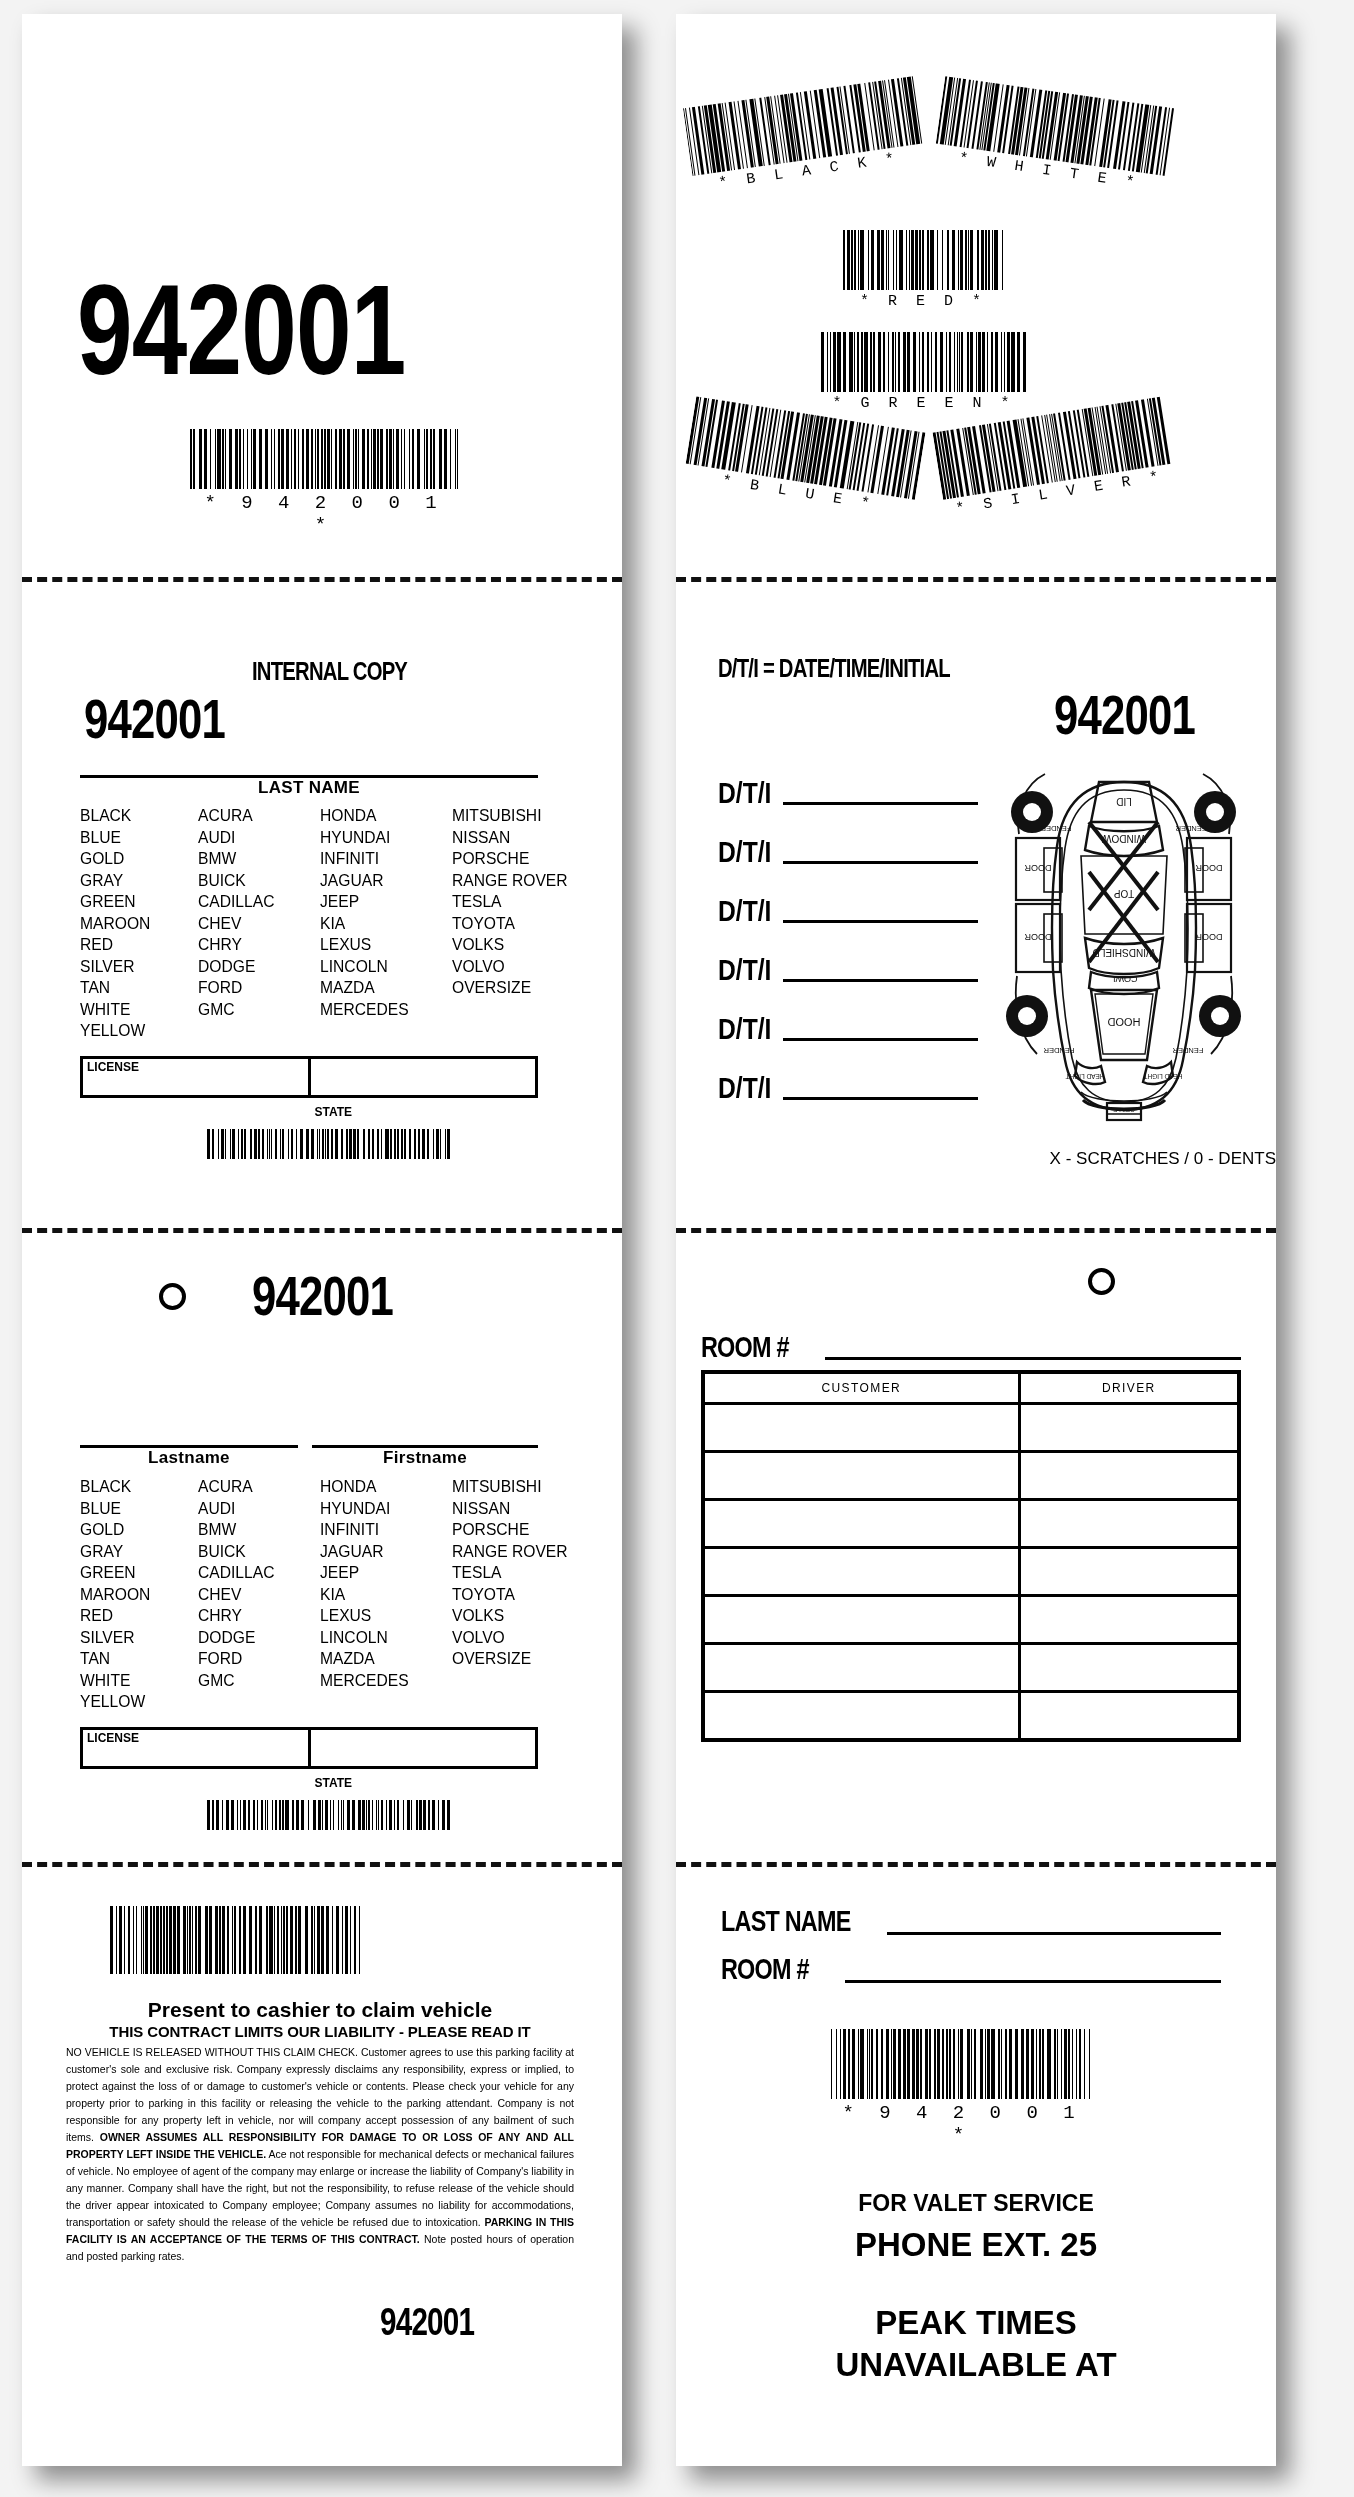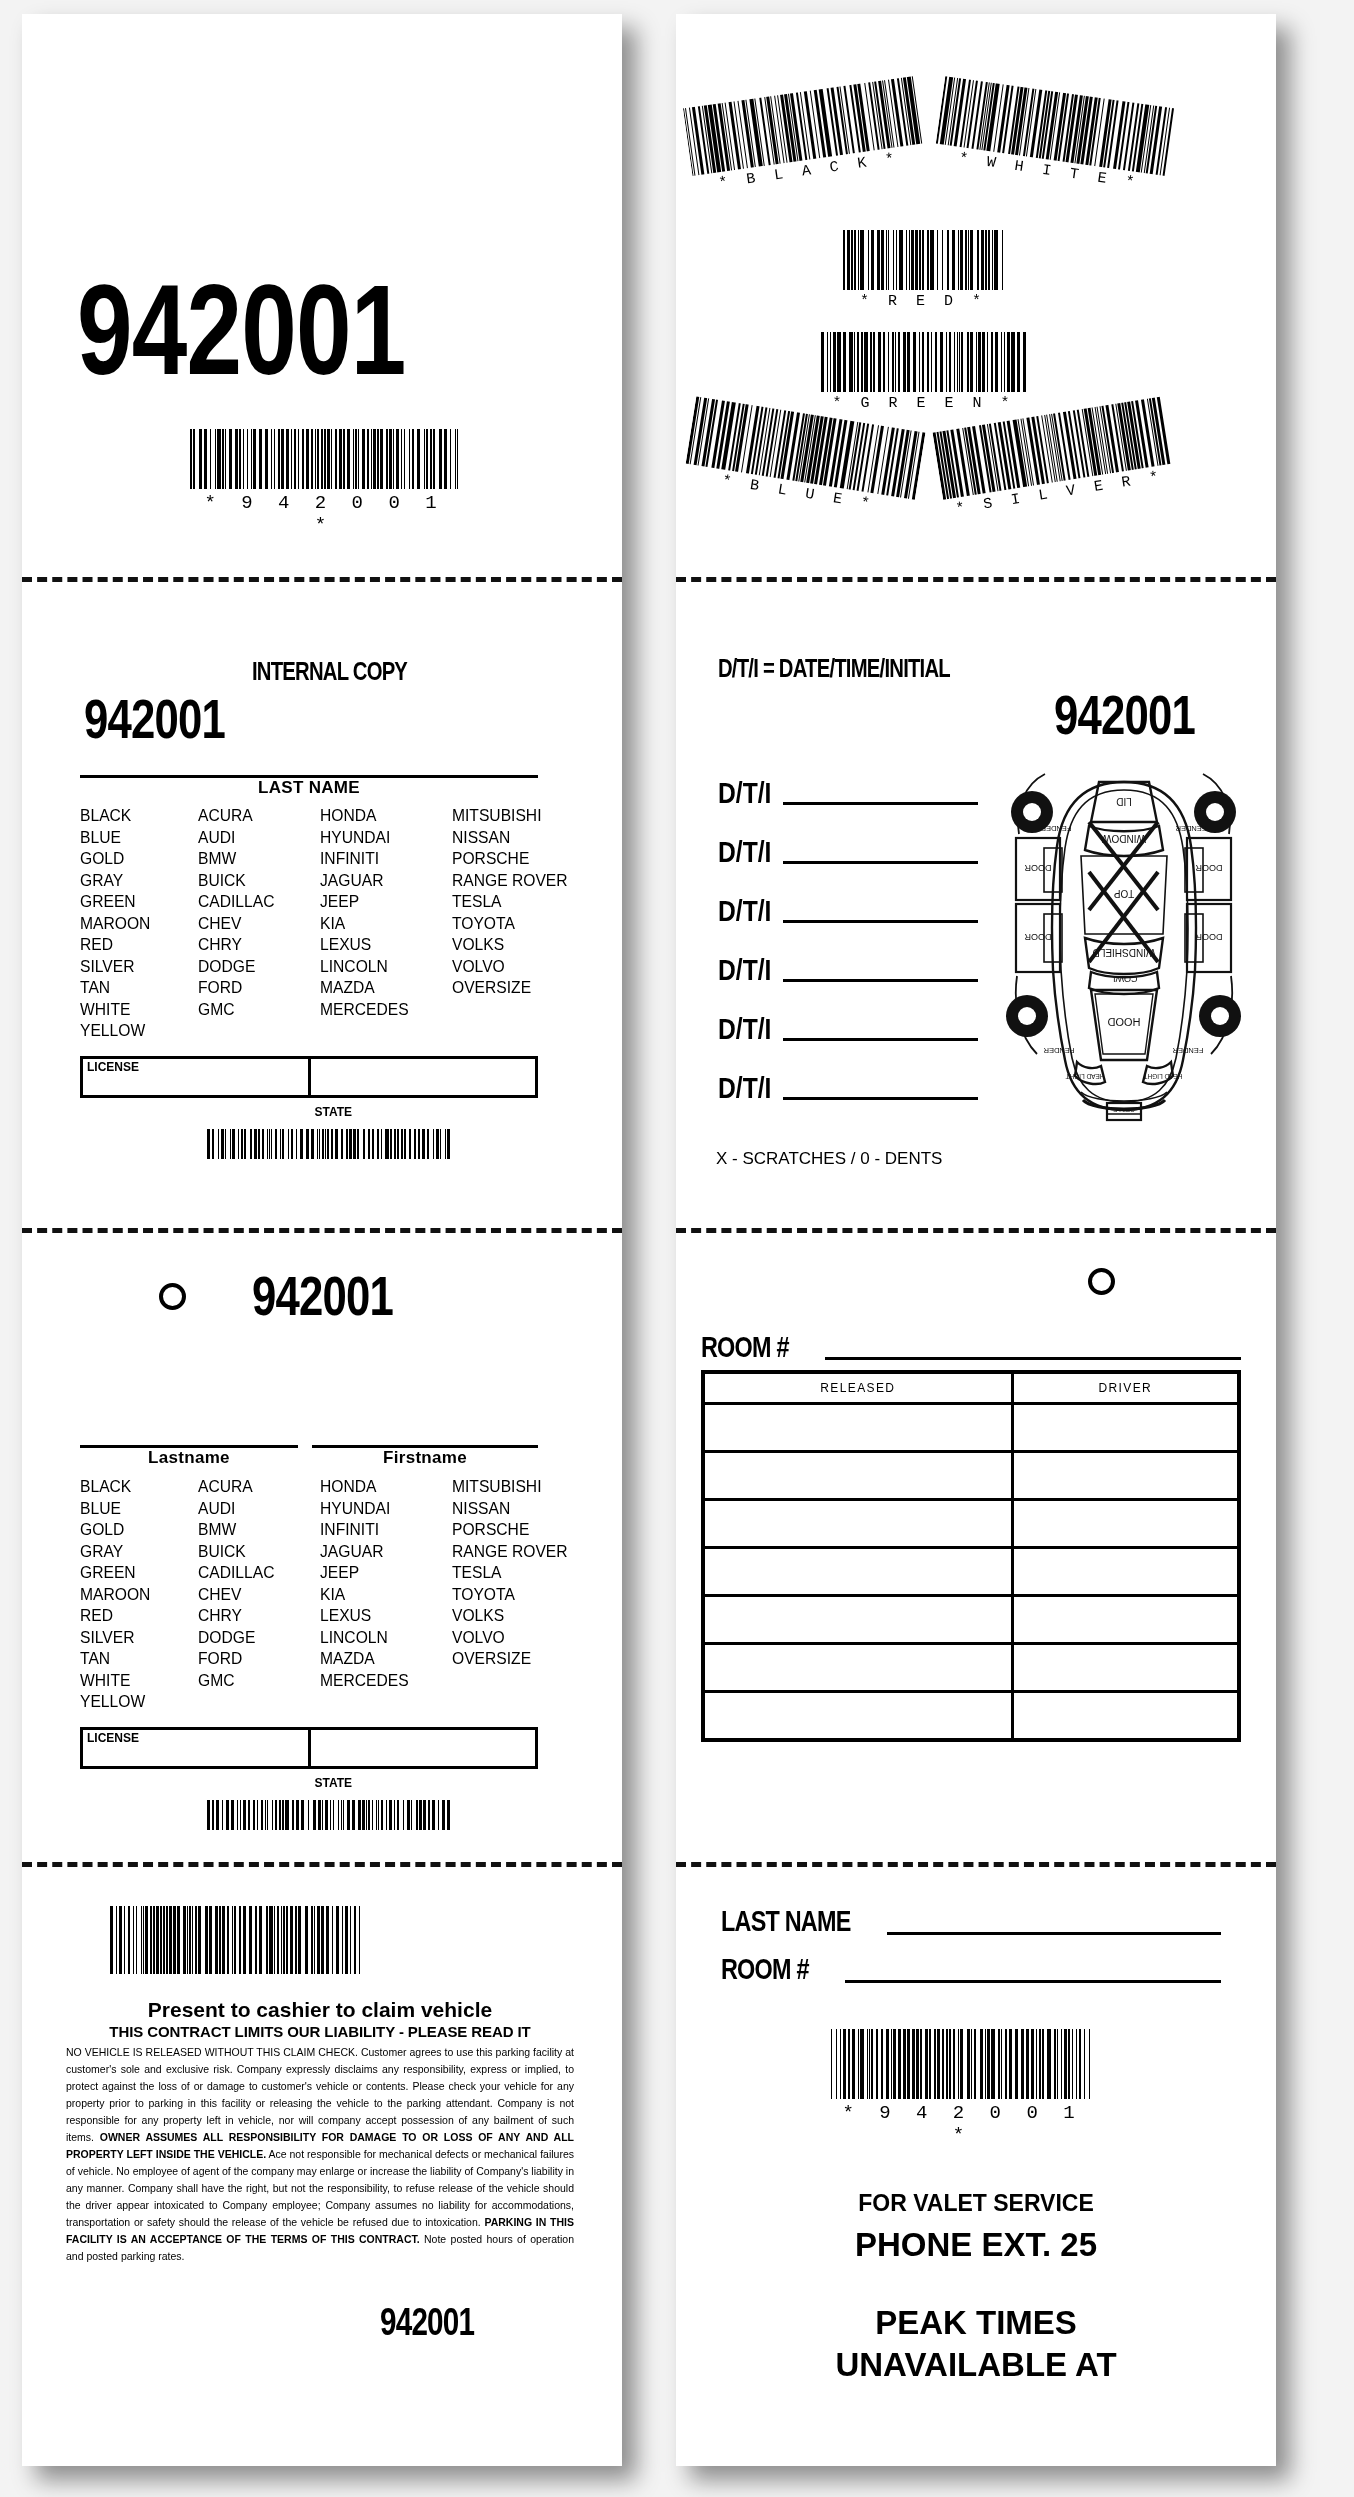--- a/index.html
+++ b/index.html
@@ -400,39 +400,39 @@
             <text x="192" y="74" font-size="7.5">FENDER</text>
             <text x="60" y="296" font-size="7.5">FENDER</text>
             <text x="195" y="296" font-size="7.5">FENDER</text>
             <text x="88" y="48" font-size="6.5">HEAD LIGHT</text>
             <text x="166" y="48" font-size="6.5">HEAD LIGHT</text>
             <text x="127" y="14" font-size="6">GRILLE</text>
           </g>
         </svg>
       </div>
 
-      <div style="position:absolute;left:0;right:0;top:570px;text-align:left;font-size:17px;color:#000;
-                  font-family:'Liberation Sans',sans-serif;padding-left:40px;">X - SCRATCHES / 0 - DENTS</div>
+      <div style="position:absolute;left:0;right:0;top:570px;text-align:right;font-size:17px;color:#000;
+                  font-family:'Liberation Sans',sans-serif;">X - SCRATCHES / 0 - DENTS</div>
 
       <div class="perf" style="top:649px;"></div>
     </div>
 
     <div class="panel" style="height:634px;">
       <div class="circle" style="position:absolute;left:412px;top:38px;"></div>
 
       <div style="position:absolute;left:25px;top:100px;width:540px;display:flex;align-items:flex-end;">
         <span class="bignum" style="font-size:30px;">ROOM #</span>
         <span class="u-line" style="flex:1;margin-left:12px;margin-bottom:4px;"></span>
       </div>
 
       <div style="position:absolute;left:25px;top:140px;width:540px;">
         <table class="rtable">
           <thead>
               <tr>
-            <th>RELEASED</th>
+            <th>CUSTOMER</th>
             <th>DRIVER</th>
           </tr>
             </thead>
           <tbody id="room-rows">
               <tr>
                 <td></td>
                 <td></td>
               </tr>
               <tr>
                 <td></td>

